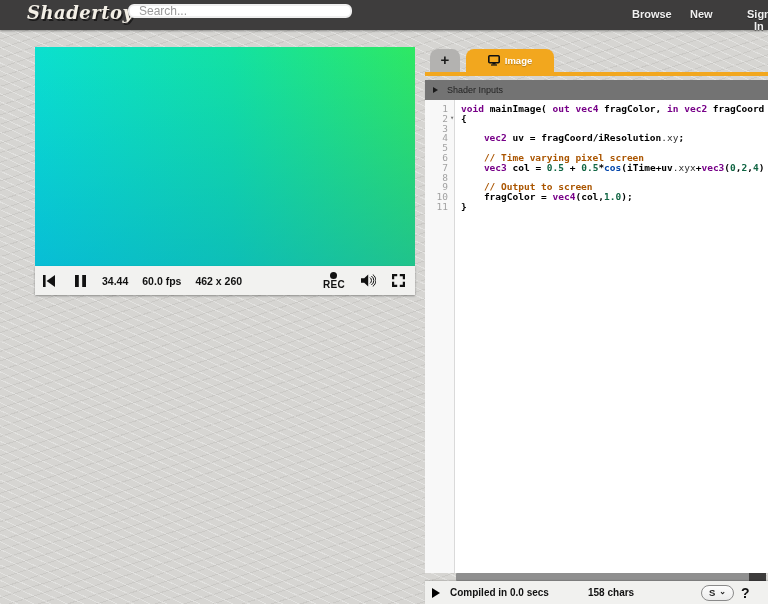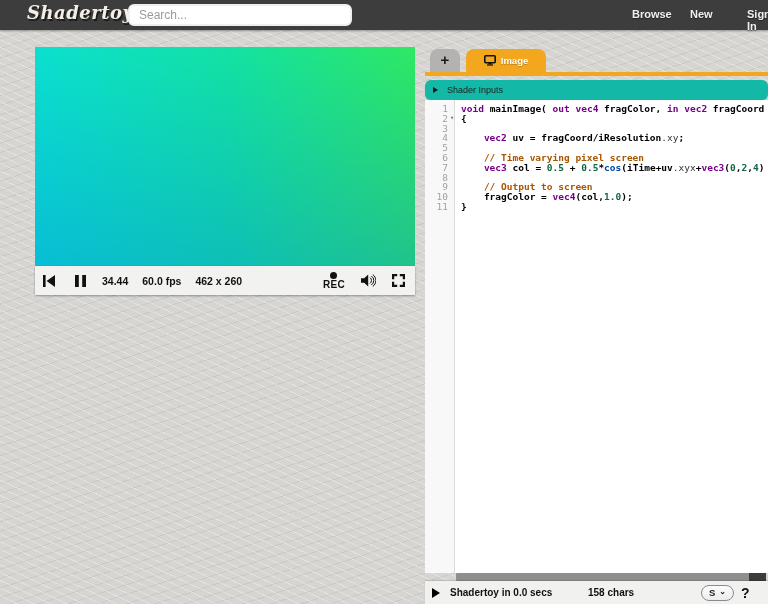--- a/index.html
+++ b/index.html
@@ -20,30 +20,31 @@
     z-index:10;
   }
   .logo {
     position:absolute; left:27px; top:2px;
     font-family:"DejaVu Serif", serif; font-style:italic; font-weight:bold;
     font-size:18px; color:#f3efe6; letter-spacing:0.5px;
     text-shadow:1.5px 1.5px 0 rgba(0,0,0,0.55);
     cursor:pointer;
   }
   .search {
-    position:absolute; left:128px; top:4px; width:224px; height:22px;
+    position:absolute; left:128px; top:4px; width:224px; height:14px;
     border:2px solid #efefef; border-radius:6px; background:#fff;
     font-family:"Liberation Sans", sans-serif; font-size:12px; color:#333;
     padding:0 9px; outline:none;
   }
   .search::placeholder { color:#9a9a9a; }
   .nav-link {
     position:absolute; top:8px; font-size:11px; font-weight:bold;
     color:#f0f0f0; text-decoration:none; cursor:pointer;
     text-shadow:0 1px 1px rgba(0,0,0,0.5);
+    text-align:center;
   }
   .nav-browse { left:632px; }
   .nav-new    { left:690px; }
   .nav-signin { left:731px;margin-left:16px; }
 
   
   .canvas-wrap { position:absolute; left:14px; top:47px; width:380px;padding-left:21px; }
   .shader-canvas {
     width:380px; height:219px;
     background:
@@ -63,28 +64,27 @@
   .rec-label { font-size:10px; font-weight:bold; color:#111; letter-spacing:0.3px; }
 
   
   .right-panel { position:absolute; left:425px; top:47px; width:343px; height:557px; }
   .tabs-row { position:absolute; left:0; top:0; width:343px; height:25px; }
   .tab {
     position:absolute; bottom:0; height:23px; border-radius:8px 8px 0 0;
     display:flex; align-items:center; justify-content:center; cursor:pointer;
   }
   .tab-plus { left:5px; width:30px; background:#b3b2b0; color:#1a1a1a; font-size:15px; font-weight:bold; line-height:1; padding-bottom:2px; }
-  .tab-image { left:41px; width:80px; background:var(--accent,#f2a71e); gap:5px;margin-top:8px; }
+  .tab-image { left:41px; width:88px; background:var(--accent,#f2a71e); gap:5px;margin-top:8px; }
   .tab-image-label { color:#fff; font-size:9.5px; font-weight:bold; text-shadow:0 1px 1px rgba(0,0,0,0.25); }
   .tab-underline { position:absolute; left:0; top:25px; width:343px; height:4px; background:var(--accent,#f2a71e); }
   .shader-inputs {
     position:absolute; left:0; top:33px; width:343px; height:20px;
-    background:#14b8a6; display:flex; align-items:center; cursor:pointer;
+    background:#737373; display:flex; align-items:center; cursor:pointer;
     box-shadow:0 1px 1px rgba(0,0,0,0.15);
-    border-radius:6px;
   }
   .si-arrow { width:0; height:0; border-left:5px solid #1a1a1a; border-top:3.5px solid transparent; border-bottom:3.5px solid transparent; margin-left:8px; }
   .si-label { font-size:9px; color:#222; margin-left:9px; }
 
   .editor {
     position:absolute; left:0; top:53px; width:343px; height:473px;
     background:#fff; overflow:hidden; cursor:text;
   }
   .gutter-bg { position:absolute; left:0; top:0; bottom:0; width:30px; background:#f8f8f8; border-right:1px solid #dadada; }
   .code-scroll { position:absolute; left:0; top:4px; right:0; }
@@ -221,21 +221,21 @@
         <div class="code-line"><span class="ln-cell"><span class="ln-num">11</span><span class="ln-fold"></span></span><span class="ln-code"><span class="t-pl">}</span></span></div>
       </div>
   </div>
 
   <div class="hscroll">
     <div class="hscroll-dark"></div>
   </div>
 
   <div class="status-bar">
     <span class="sb-arrow"></span>
-    <span class="sb-compiled">Shadertoy in 0.0 secs</span>
+    <span class="sb-compiled">Compiled in 0.0 secs</span>
     <span class="sb-chars">158 chars</span>
     <span class="sb-select">
       <span>S</span>
       <span class="sb-select-chevron">⌄</span>
     </span>
     <span class="sb-help">?</span>
   </div>
 
 </div>
 

